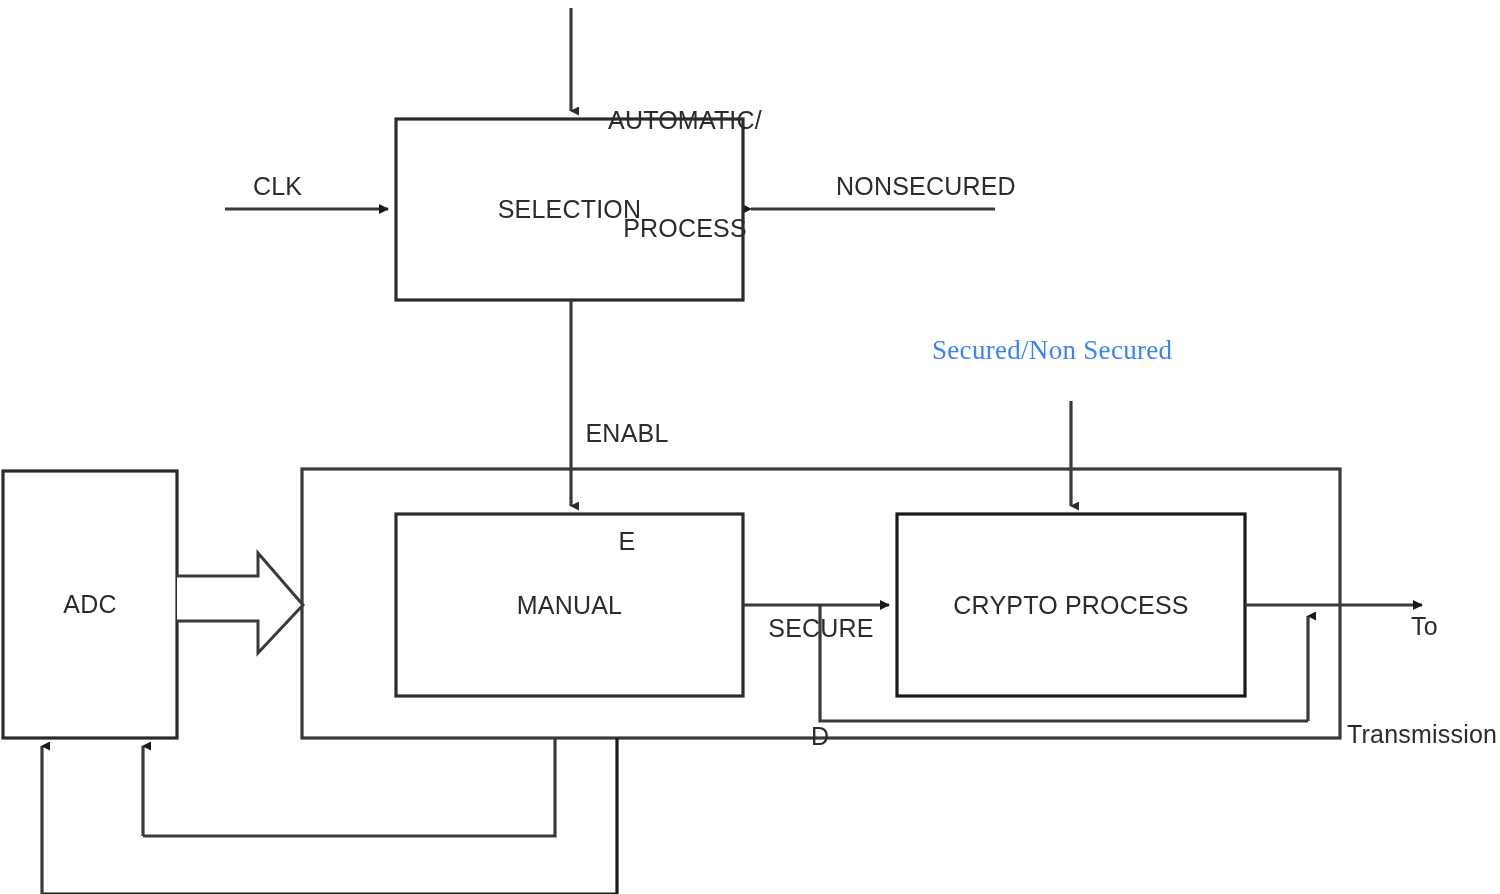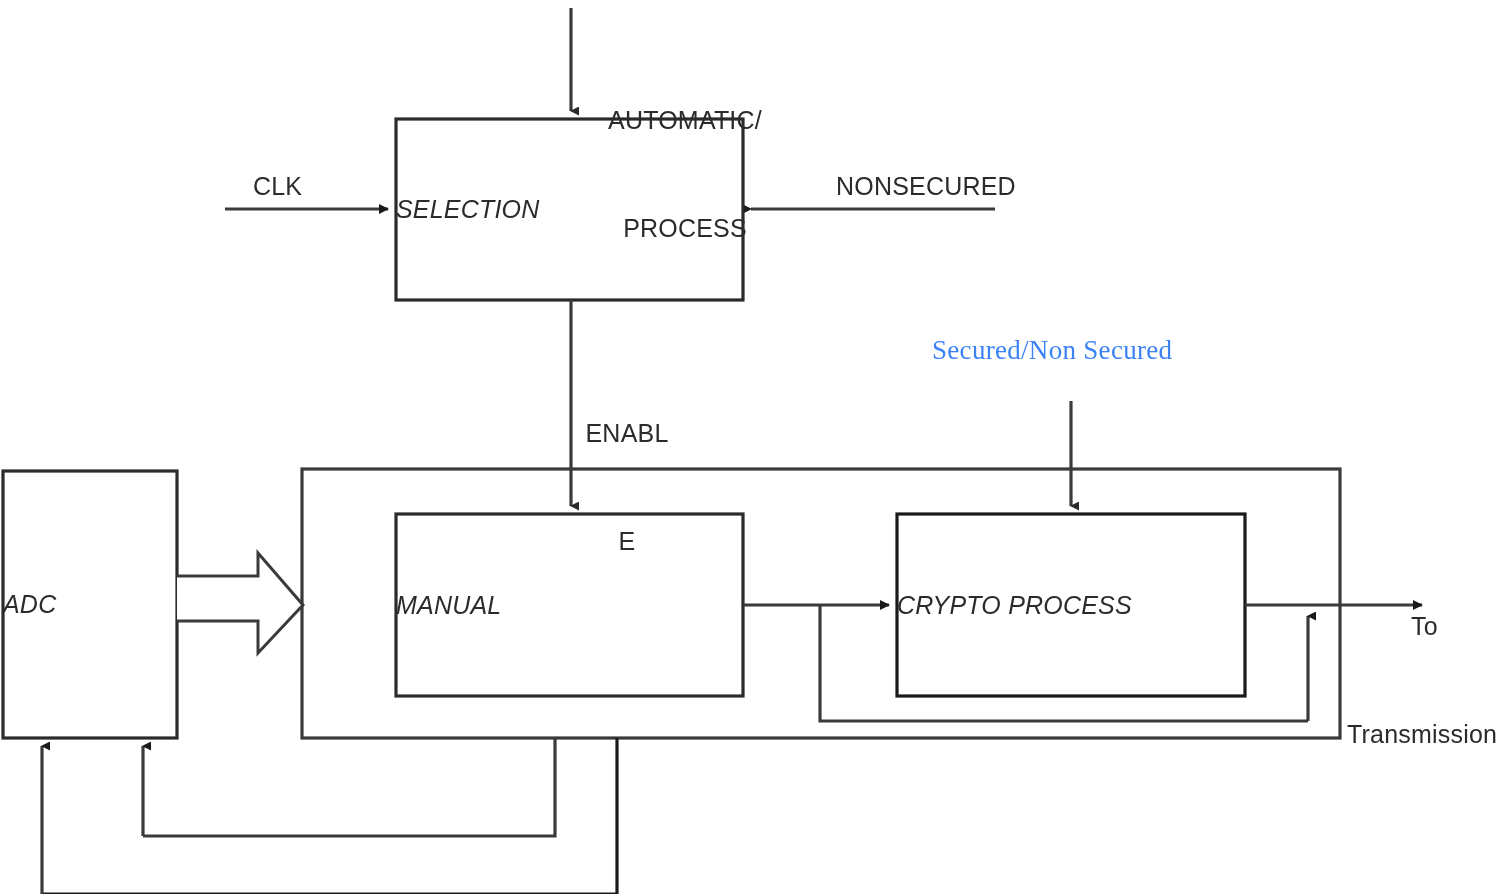--- a/index.html
+++ b/index.html
@@ -26,22 +26,21 @@
   .lbl {
     position: absolute;
     color: #2b2b2b;
     font-family: "Liberation Sans", sans-serif;
     font-size: 25px;
     line-height: 36px;
     white-space: pre;
     letter-spacing: 0.2px;
   }
   .lbl-box {
-    text-align: left;
-    font-style: italic;
+    text-align: center;
   }
   .lbl-serif {
     font-family: "Liberation Serif", serif;
     font-size: 27px;
     color: #3b82f6;
     letter-spacing: 0.3px;
   }
   .lbl-center {
     text-align: center;
   }
@@ -122,20 +121,24 @@
     <div>ENABL</div>
     <div>E</div>
   </div>
 
   <div class="lbl lbl-serif" style="left:932px; top:324px;">Secured/Non Secured</div>
 
   <div class="lbl lbl-box" style="left:3px; top:578px; width:174px;">ADC</div>
 
   <div class="lbl lbl-box" style="left:396px; top:579px; width:347px;">MANUAL</div>
 
+  <div class="lbl lbl-center" style="left:759px; top:530px; width:124px;">
+    <div>SECURE</div>
+    <div style="text-align:left; padding-left:52px;">D</div>
+  </div>
 
   <div class="lbl lbl-box" style="left:897px; top:579px; width:348px;">CRYPTO PROCESS</div>
 
 
   <div class="lbl lbl-center" style="left:1347px; top:528px; width:160px;">
     <div style="width:155px;">To</div>
     <div style="text-align:left;">Transmission</div>
   </div>
 
 </div>

